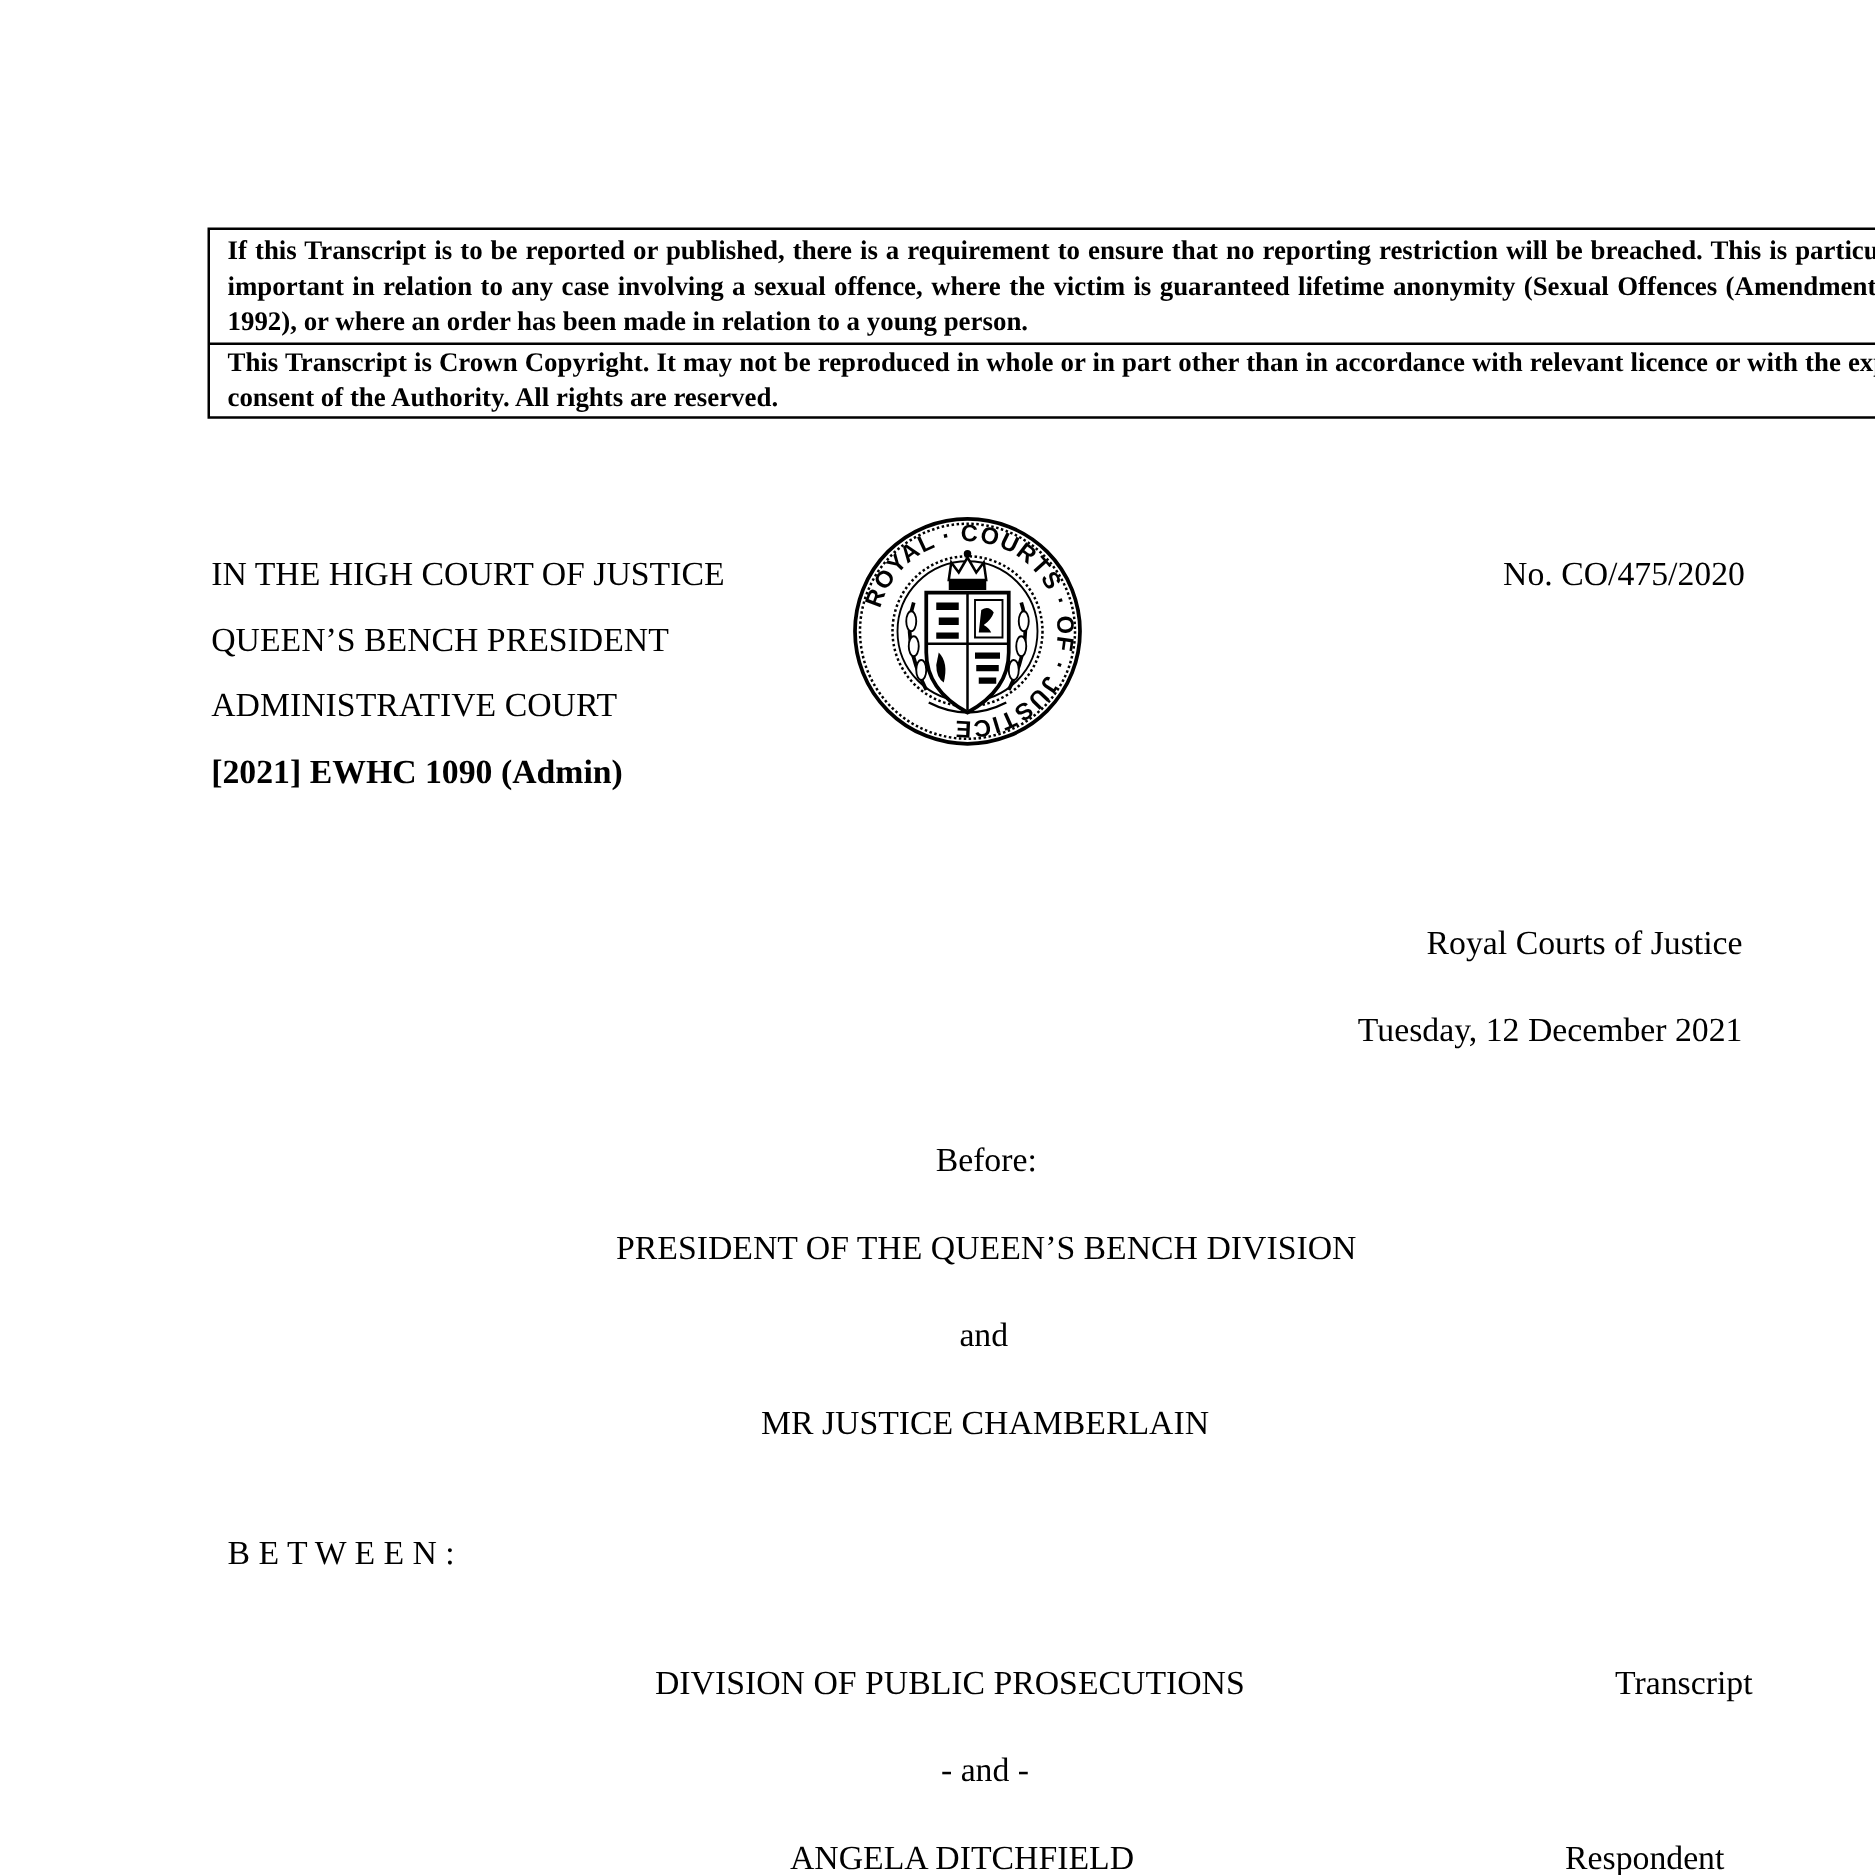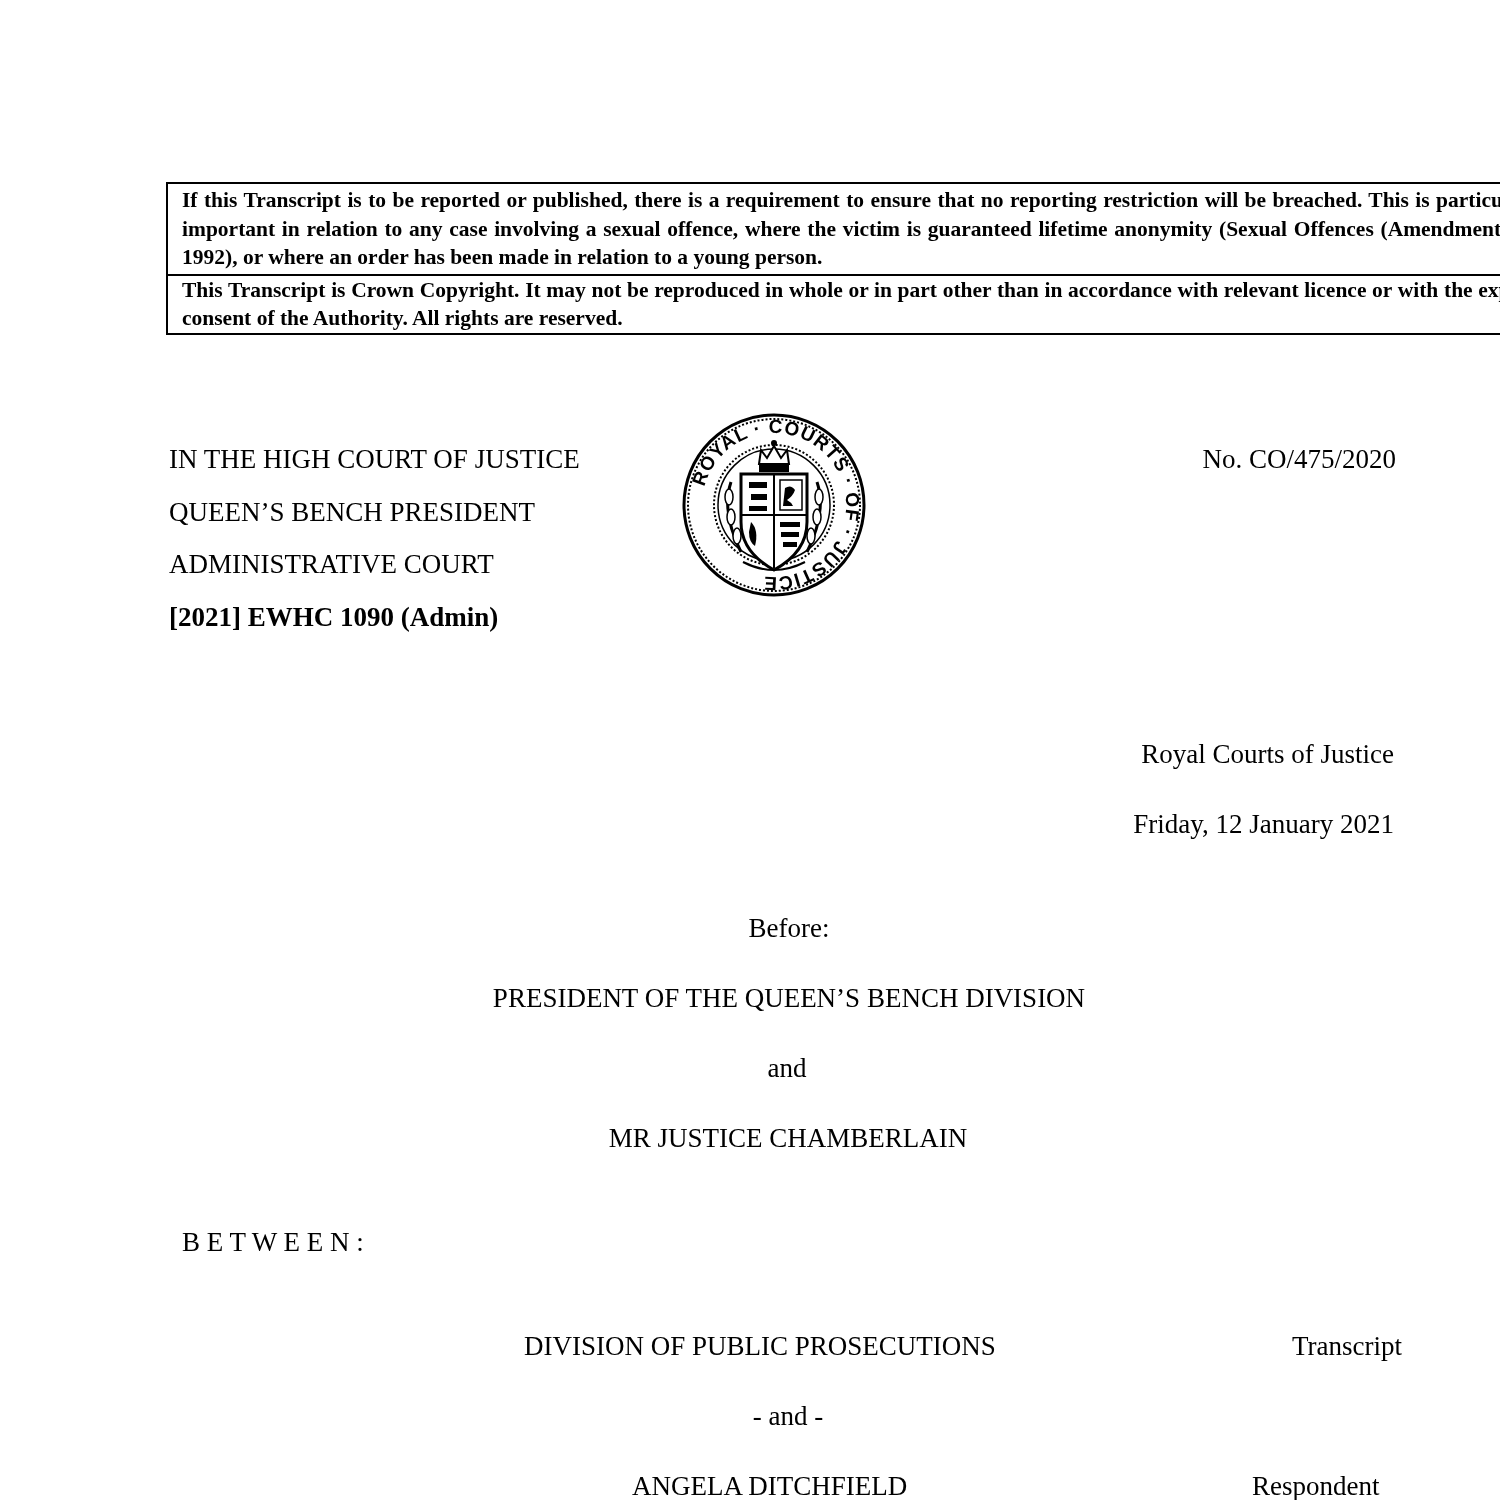--- a/index.html
+++ b/index.html
@@ -64,21 +64,21 @@
     <ellipse cx="138" cy="85" rx="4" ry="8" fill="#fff" stroke="#000" stroke-width="1.5"></ellipse>
     <ellipse cx="136" cy="105" rx="4" ry="8" fill="#fff" stroke="#000" stroke-width="1.5"></ellipse>
     <ellipse cx="130" cy="124" rx="4" ry="8" fill="#fff" stroke="#000" stroke-width="1.5"></ellipse>
     <path d="M62,150 q31,16 62,0" fill="none" stroke="#000" stroke-width="2"></path>
   </svg>
 </div>
 
 <div class="abs big u" style="right:104px; top:444px;">No. CO/475/2020</div>
 
 <div class="abs big u" style="right:106px; top:739px;">Royal Courts of Justice</div>
-<div class="abs big u" style="right:106px; top:809px;">Friday, 12 January 2021</div>
+<div class="abs big u" style="right:106px; top:809px;">Tuesday, 12 December 2021</div>
 
 <div class="abs big" style="left:0; width:1578px; text-align:center; top:913px;">Before:</div>
 <div class="abs big" style="left:0; width:1578px; text-align:center; top:983px;">
   <span class="u">PRESIDENT OF THE QUEEN’S BENCH DIVISION</span>
 </div>
 <div class="abs big" style="left:0; width:1574px; text-align:center; top:1053px;">
   <span class="u">and</span>
 </div>
 <div class="abs big" style="left:0; width:1576px; text-align:center; top:1123px;">
   <span class="u">MR JUSTICE CHAMBERLAIN</span>

